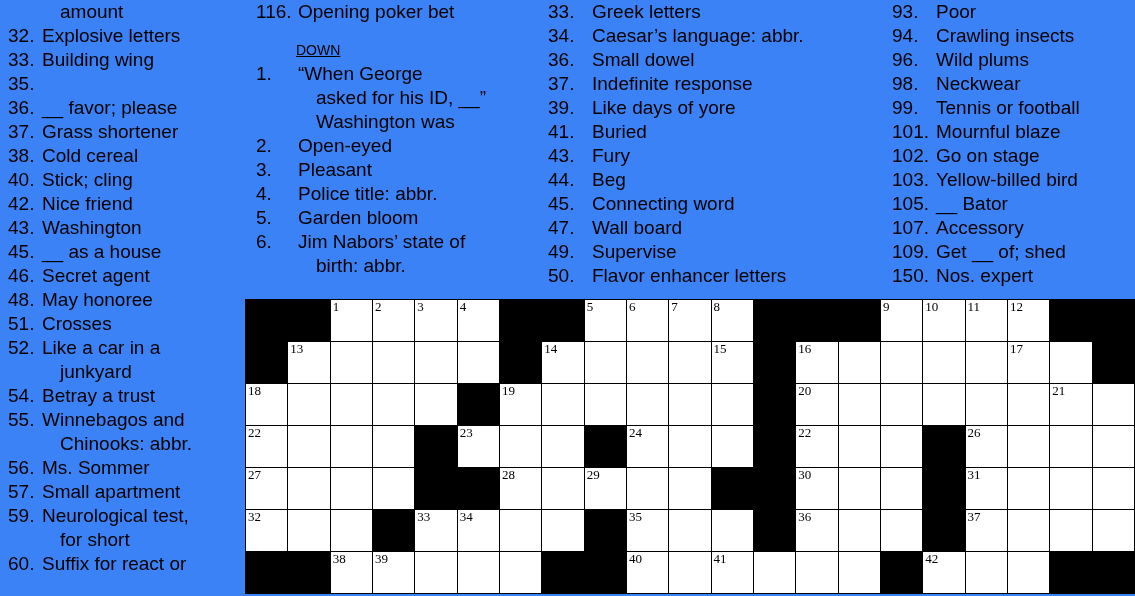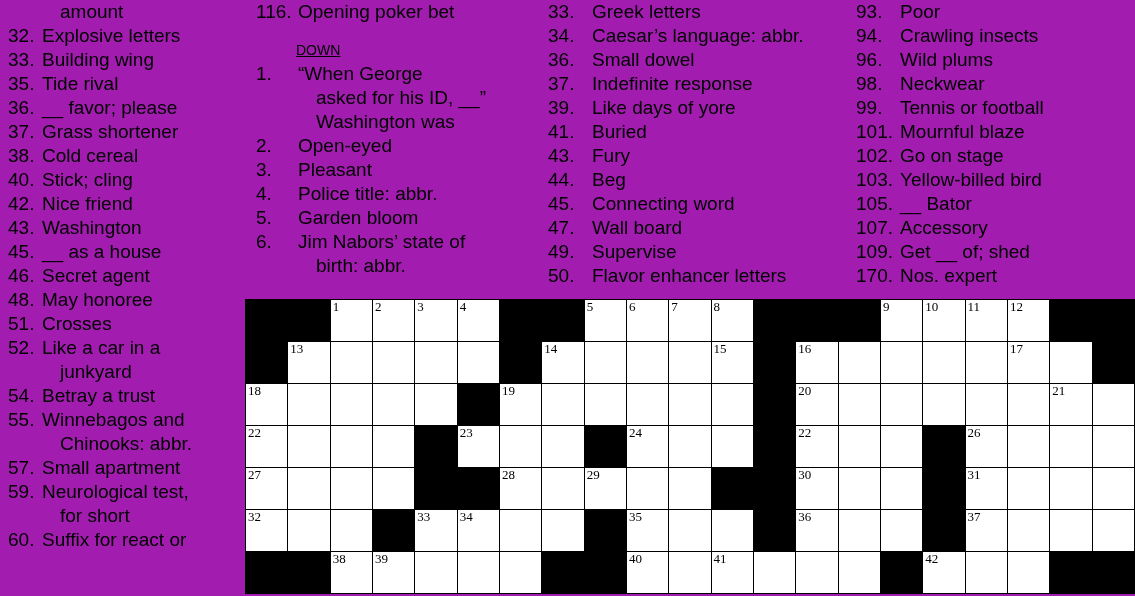--- a/index.html
+++ b/index.html
@@ -9,21 +9,21 @@
     background: #ffffff;
     width: 1135px;
     height: 596px;
     overflow: hidden;
     font-family: "Liberation Sans", sans-serif;
   }
   #page {
     position: relative;
     width: 1135px;
     height: 596px;
-    background: #a21caf;
+    background: #3b82f6;
   }
 
   
   .clue-cols {
     position: absolute;
     top: 0; left: 0;
     width: 1135px;
     display: flex;
     flex-direction: row;
     align-items: flex-start;
@@ -44,21 +44,21 @@
     line-height: 24px;
     color: #000;
   }
   .clue .num {
     flex: 0 0 auto;
     padding-right: 6px;
   }
   .col-1 .num { width: 34px; }
   .col-2 .num { width: 42px; }
   .col-3 .num { width: 44px; }
-  .col-4 .num { width: 44px; }
+  .col-4 .num { width: 44px; margin-left: 36px; }
   .clue .txt {
     flex: 1 1 auto;
   }
   .clue.cont .num { visibility: hidden; }
   .clue.cont .txt { padding-left: 18px; }
 
   .section-head {
     font-size: 14px;
     line-height: 24px;
     padding-left: 40px;
@@ -115,21 +115,20 @@
         <div class="clue">
           <span class="num">32.</span>
           <span class="txt">Explosive letters</span>
         </div>
         <div class="clue">
           <span class="num">33.</span>
           <span class="txt">Building wing</span>
         </div>
         <div class="clue">
           <span class="num">35.</span>
-          <span class="txt">Tide rival</span>
         </div>
         <div class="clue">
           <span class="num">36.</span>
           <span class="txt">__ favor; please</span>
         </div>
         <div class="clue">
           <span class="num">37.</span>
           <span class="txt">Grass shortener</span>
         </div>
         <div class="clue">
@@ -178,20 +177,24 @@
         </div>
         <div class="clue">
           <span class="num">55.</span>
           <span class="txt">Winnebagos and</span>
         </div>
         <div class="clue cont">
           <span class="num"></span>
           <span class="txt">Chinooks: abbr.</span>
         </div>
         <div class="clue">
+          <span class="num">56.</span>
+          <span class="txt">Ms. Sommer</span>
+        </div>
+        <div class="clue">
           <span class="num">57.</span>
           <span class="txt">Small apartment</span>
         </div>
         <div class="clue">
           <span class="num">59.</span>
           <span class="txt">Neurological test,</span>
         </div>
         <div class="clue cont">
           <span class="num"></span>
           <span class="txt">for short</span>
@@ -336,21 +339,21 @@
         </div>
         <div class="clue">
           <span class="num">107.</span>
           <span class="txt">Accessory</span>
         </div>
         <div class="clue">
           <span class="num">109.</span>
           <span class="txt">Get __ of; shed</span>
         </div>
         <div class="clue">
-          <span class="num">170.</span>
+          <span class="num">150.</span>
           <span class="txt">Nos. expert</span>
         </div>
       </div>
 
   </div>
 
   <div id="grid-wrap">
     <table class="grid">
       <tbody id="grid-body">
           <tr>

